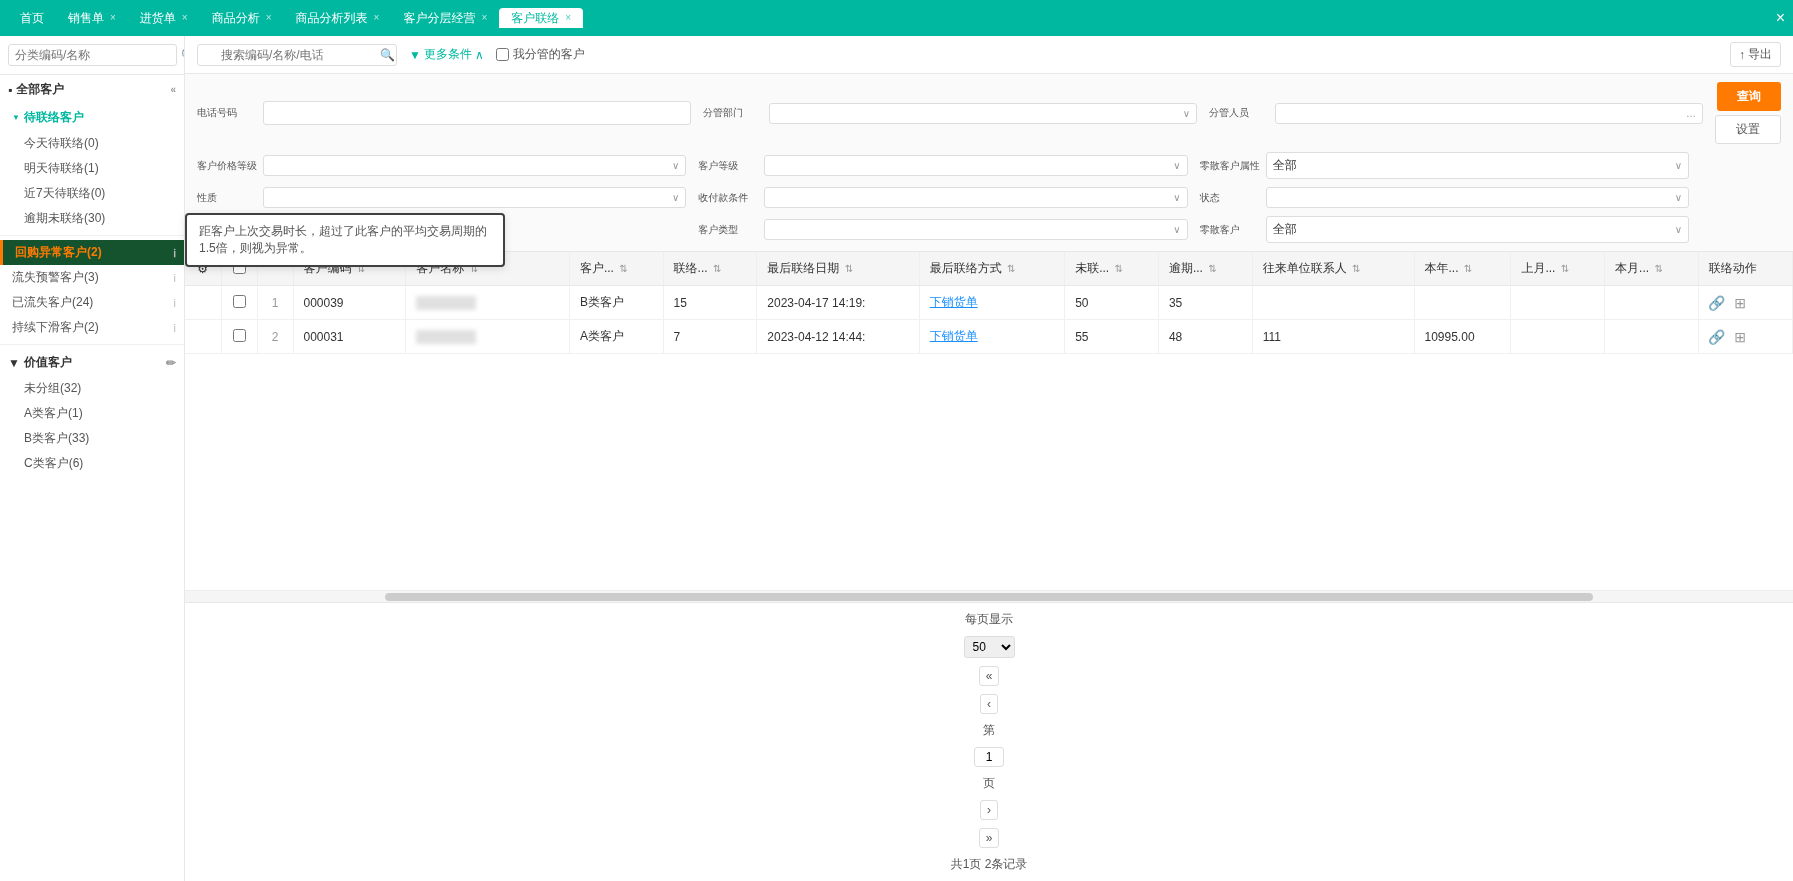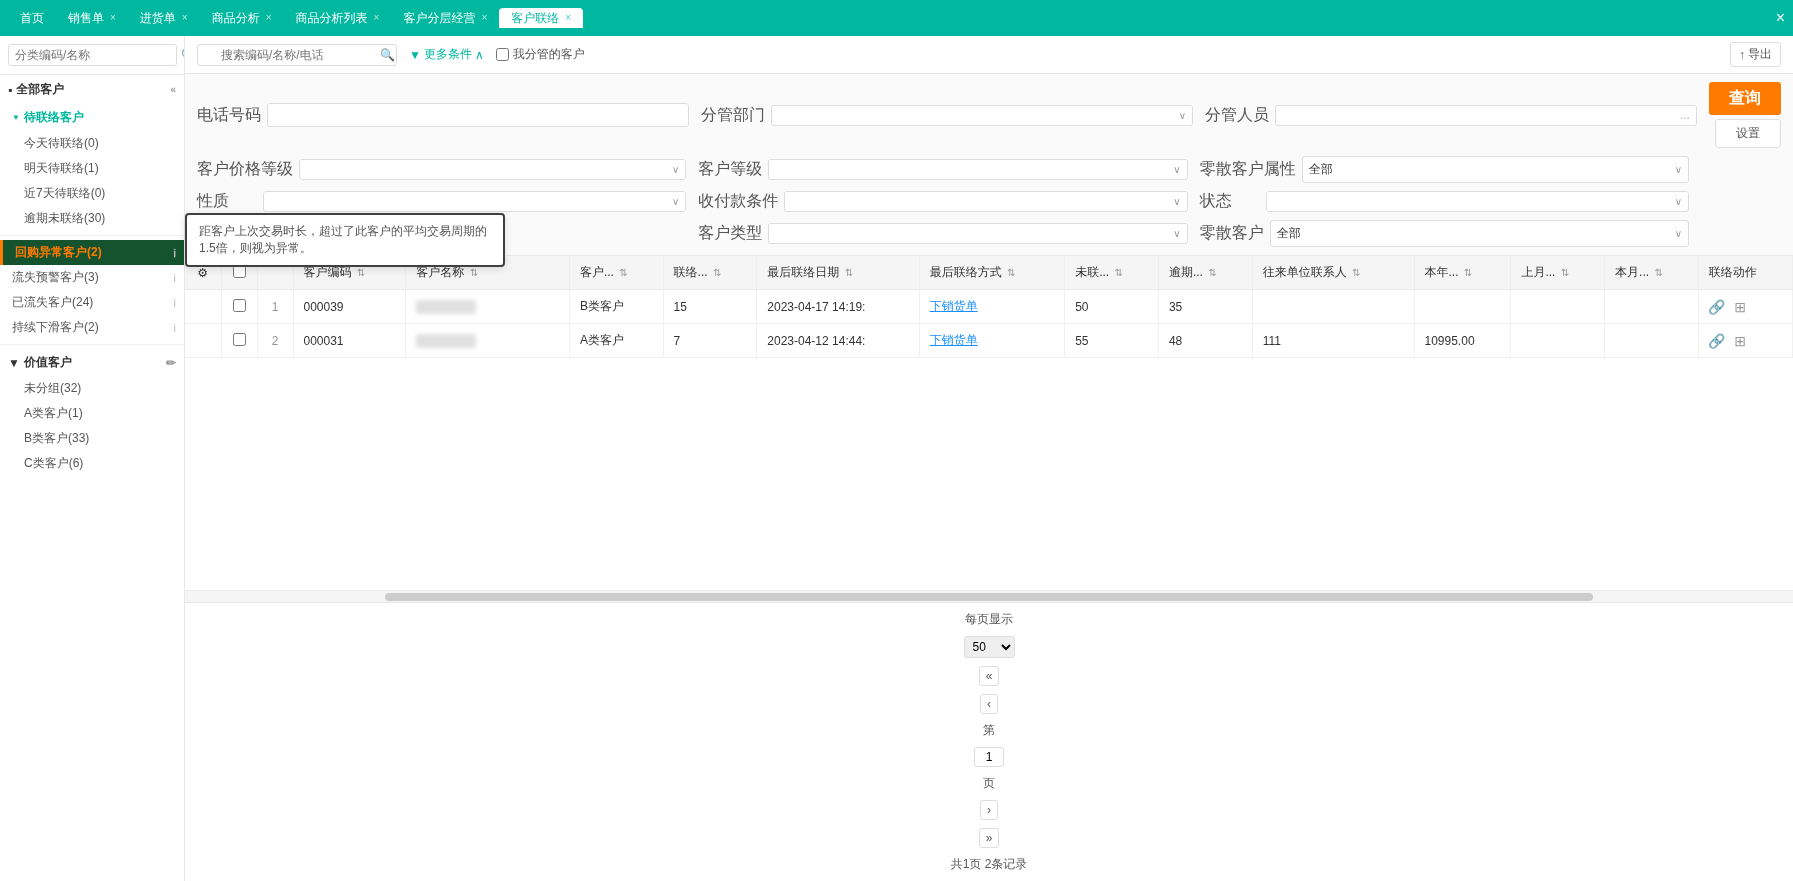--- a/index.html
+++ b/index.html
@@ -95,35 +95,35 @@
     .advanced-filter {
       background: #fafafa; border-bottom: 1px solid #e8e8e8; padding: 8px 12px;
     }
     .filter-row {
       display: flex; align-items: center; gap: 12px; margin-bottom: 8px;
     }
     .filter-row:last-child { margin-bottom: 0; }
     .filter-item {
       display: flex; align-items: center; flex: 1; gap: 6px;
     }
-    .filter-item label { color: #555; white-space: nowrap; font-size: 16px; min-width: 60px; }
+    .filter-item label { color: #555; white-space: nowrap; font-size: 10px; min-width: 60px; }
     .filter-select {
       flex: 1; border: 1px solid #ddd; border-radius: 3px; padding: 4px 6px;
       background: white; font-size: 12px; outline: none; display: flex; align-items: center;
       justify-content: space-between; cursor: pointer; min-width: 120px; color: #333;
     }
     .filter-select .arrow { color: #999; font-size: 10px; }
     .filter-input {
       flex: 1; border: 1px solid #ddd; border-radius: 3px; padding: 4px 6px;
       font-size: 12px; outline: none;
     }
 
     .btn-query {
       background: #ff7a00; color: white; border: none; border-radius: 3px;
-      padding: 6px 20px; cursor: pointer; font-size: 16px; font-weight: bold;
+      padding: 6px 20px; cursor: pointer; font-size: 12px; font-weight: bold;
     }
     .btn-set {
       background: white; color: #555; border: 1px solid #ddd; border-radius: 3px;
       padding: 5px 20px; cursor: pointer; font-size: 12px;
     }
     .filter-actions {
       display: flex; flex-direction: column; gap: 4px; align-items: flex-end; flex-shrink: 0;
     }
 
     

